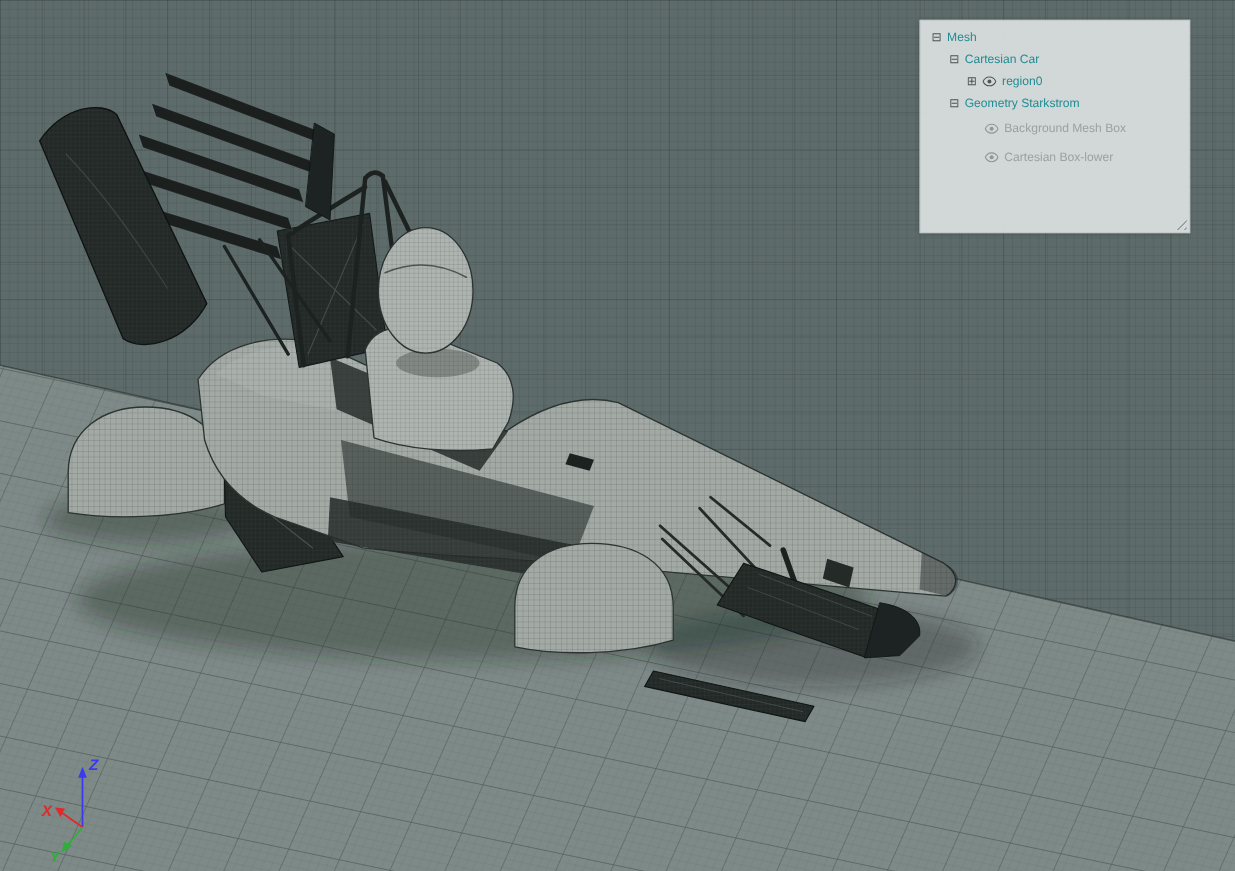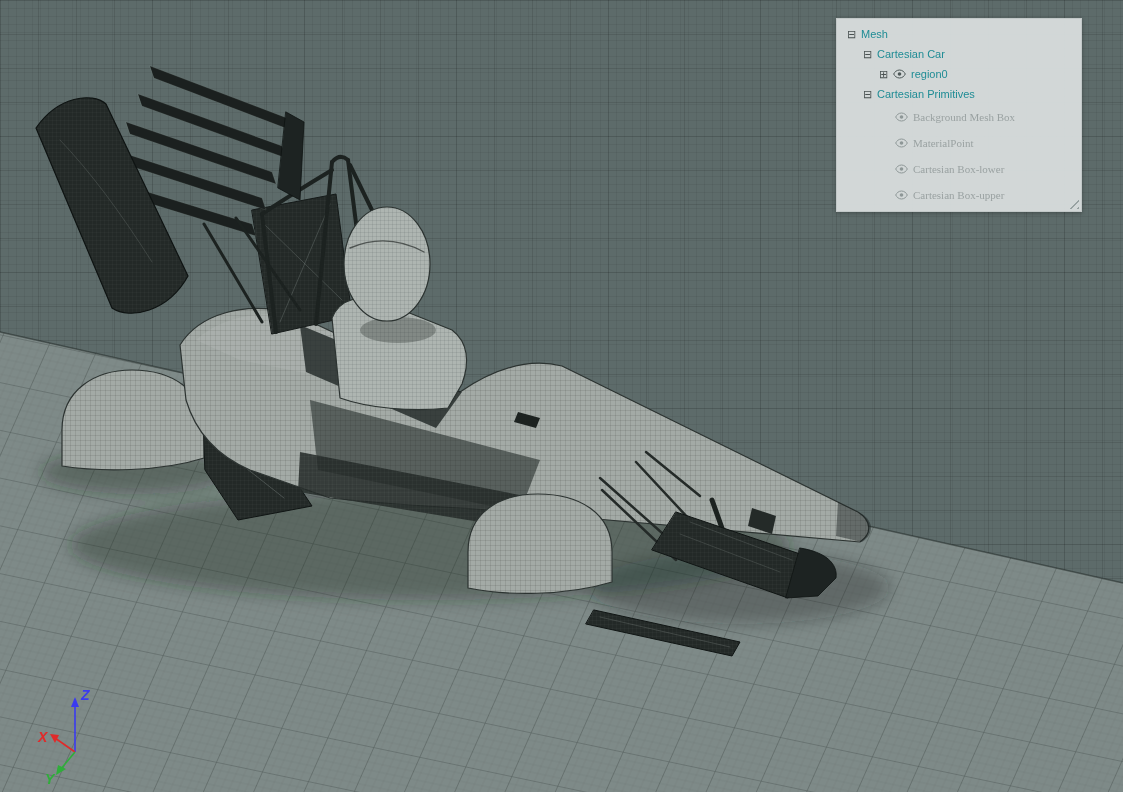--- a/index.html
+++ b/index.html
@@ -16,21 +16,21 @@
     border:1px solid #c2c8c8;
     box-shadow:0 1px 4px rgba(0,0,0,0.28);
     font-size:11px;box-sizing:border-box;padding-top:5px;
   }
   .tree-row{display:flex;align-items:center;height:20px;white-space:nowrap;cursor:default;}
   .indent0{padding-left:8px}
   .indent1{padding-left:24px}
   .indent2{padding-left:40px}
   .indent3{padding-left:58px}
   .tree-row .lbl{color:#1f8c95;}
-  .tree-row.muted .lbl{color:#9aa2a2;font-family:Liberation Serif, serif;}
+  .tree-row.muted .lbl{color:#9aa2a2;}
   .tree-row.spaced{height:26px;}
   .expander{
     color:#4a5252;font-size:11px;width:13px;text-align:center;margin-right:3px;
     line-height:1;
   }
   .eye{display:inline-flex;align-items:center;margin-right:5px;}
   .resize-handle{
     position:absolute;right:2px;bottom:2px;width:11px;height:11px;
     background:repeating-linear-gradient(135deg,#97a1a1 0 1.5px,transparent 1.5px 4.5px);
     clip-path:polygon(100% 0,100% 100%,0 100%);
@@ -187,62 +187,44 @@
       <svg width="13" height="10" viewBox="0 0 13 10">
           <path d="M6.5 1C3.7 1 1.6 3 .7 5c.9 2 3 4 5.8 4s4.9-2 5.8-4C11.4 3 9.3 1 6.5 1z" fill="none" stroke="#4d5757" stroke-width="1"></path>
           <circle cx="6.5" cy="5" r="1.8" fill="#4d5757"></circle>
         </svg>
     </span>
     <span class="lbl">region0</span>
   </div>
 
   <div class="tree-row indent1">
     <span class="expander">⊟</span>
-    <span class="lbl">Cartesian Primitives</span>
+    <span class="lbl">Geometry Starkstrom</span>
   </div>
 
   <div class="tree-row indent3 muted spaced">
     <span class="eye">
       <svg width="13" height="10" viewBox="0 0 13 10">
           <path d="M6.5 1C3.7 1 1.6 3 .7 5c.9 2 3 4 5.8 4s4.9-2 5.8-4C11.4 3 9.3 1 6.5 1z" fill="none" stroke="#8e9797" stroke-width="1"></path>
           <circle cx="6.5" cy="5" r="1.8" fill="#8e9797"></circle>
         </svg>
     </span>
     <span class="lbl">Background Mesh Box</span>
   </div>
 
-  <div class="tree-row indent3 muted spaced">
-    <span class="eye">
-      <svg width="13" height="10" viewBox="0 0 13 10">
-          <path d="M6.5 1C3.7 1 1.6 3 .7 5c.9 2 3 4 5.8 4s4.9-2 5.8-4C11.4 3 9.3 1 6.5 1z" fill="none" stroke="#8e9797" stroke-width="1"></path>
-          <circle cx="6.5" cy="5" r="1.8" fill="#8e9797"></circle>
-        </svg>
-    </span>
-    <span class="lbl">MaterialPoint</span>
-  </div>
 
   <div class="tree-row indent3 muted spaced">
     <span class="eye">
       <svg width="13" height="10" viewBox="0 0 13 10">
           <path d="M6.5 1C3.7 1 1.6 3 .7 5c.9 2 3 4 5.8 4s4.9-2 5.8-4C11.4 3 9.3 1 6.5 1z" fill="none" stroke="#8e9797" stroke-width="1"></path>
           <circle cx="6.5" cy="5" r="1.8" fill="#8e9797"></circle>
         </svg>
     </span>
     <span class="lbl">Cartesian Box-lower</span>
   </div>
 
-  <div class="tree-row indent3 muted spaced">
-    <span class="eye">
-      <svg width="13" height="10" viewBox="0 0 13 10">
-          <path d="M6.5 1C3.7 1 1.6 3 .7 5c.9 2 3 4 5.8 4s4.9-2 5.8-4C11.4 3 9.3 1 6.5 1z" fill="none" stroke="#8e9797" stroke-width="1"></path>
-          <circle cx="6.5" cy="5" r="1.8" fill="#8e9797"></circle>
-        </svg>
-    </span>
-    <span class="lbl">Cartesian Box-upper</span>
-  </div>
 
   <div class="resize-handle"></div>
 </div>
 
 <svg class="axis-triad" width="90" height="112" viewBox="0 0 90 112">
 
   <line x1="47" y1="76" x2="47" y2="28" stroke="#3a3af0" stroke-width="1.6"></line>
   <polygon points="47,21 43,31 51,31" fill="#3a3af0"></polygon>
 
   <line x1="47" y1="76" x2="27" y2="62" stroke="#e02a2a" stroke-width="1.6"></line>

